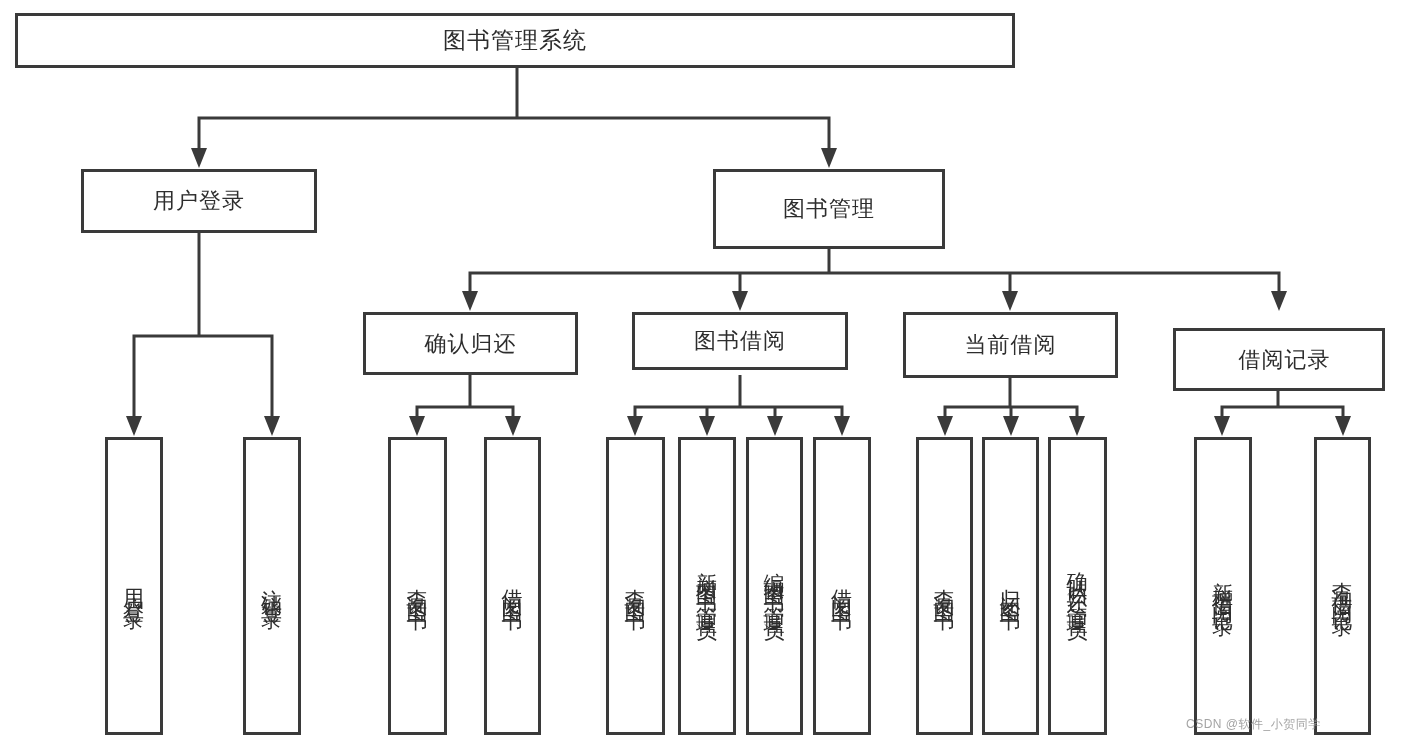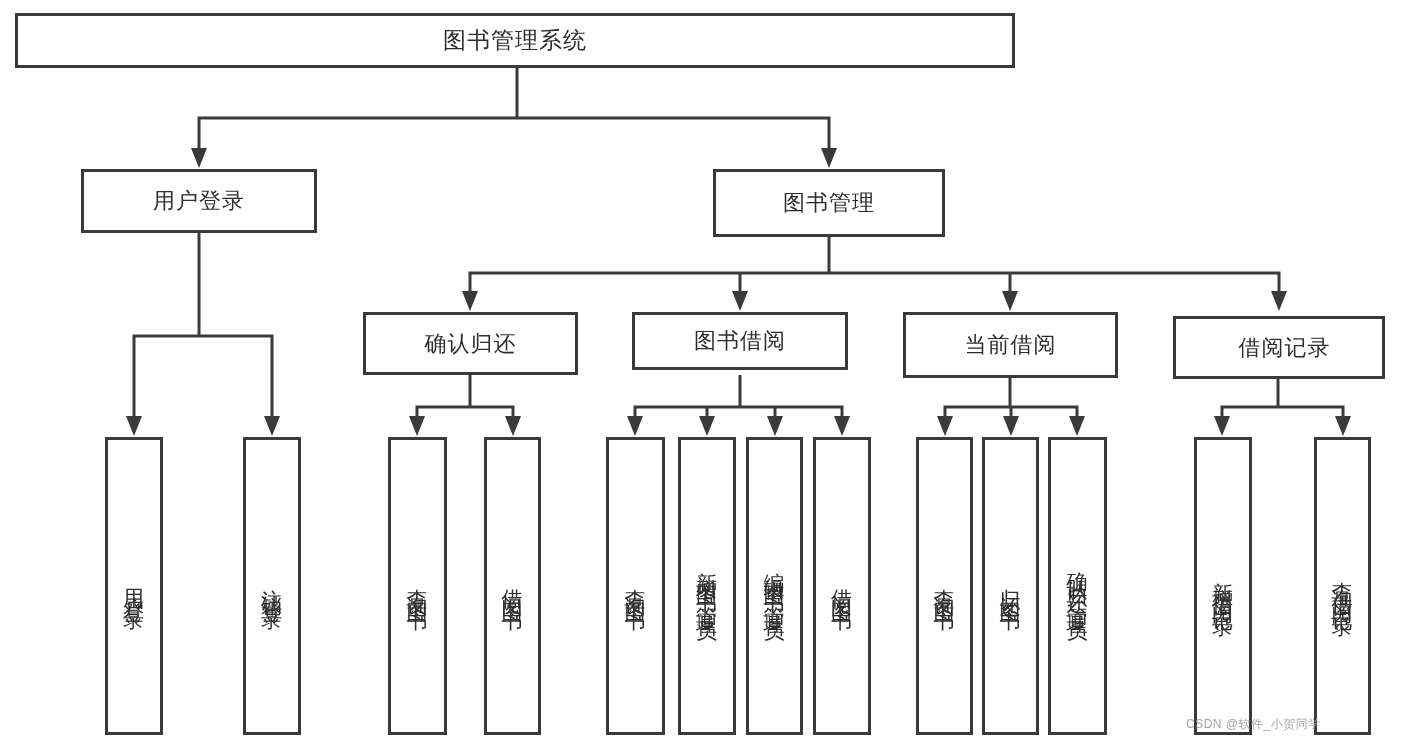--- a/index.html
+++ b/index.html
@@ -48,34 +48,34 @@
              M1214,416 h16 l-8,20 z M1335,416 h16 l-8,20 z"></path>
   </svg>
 
   <div class="box" style="left:15px;top:13px;width:1000px;height:55px;">
     <span class="h-text root-text">图书管理系统</span>
   </div>
 
   <div class="box" style="left:81px;top:169px;width:236px;height:64px;">
     <span class="h-text">用户登录</span>
   </div>
-  <div class="box" style="left:713px;top:169px;width:232px;height:68px;">
+  <div class="box" style="left:713px;top:169px;width:232px;height:80px;">
     <span class="h-text">图书管理</span>
   </div>
 
   <div class="box" style="left:363px;top:312px;width:215px;height:63px;">
     <span class="h-text">确认归还</span>
   </div>
   <div class="box" style="left:632px;top:312px;width:216px;height:58px;">
     <span class="h-text">图书借阅</span>
   </div>
   <div class="box" style="left:903px;top:312px;width:215px;height:66px;">
     <span class="h-text">当前借阅</span>
   </div>
-  <div class="box" style="left:1173px;top:316px;width:212px;height:63px;padding-left:11px;">
+  <div class="box" style="left:1173px;top:328px;width:212px;height:63px;padding-left:11px;">
     <span class="h-text">借阅记录</span>
   </div>
 
   <div class="box leaf" style="left:105px;top:437px;width:58px;height:298px;">
     <span class="v-text">用户登录</span>
   </div>
   <div class="box leaf" style="left:243px;top:437px;width:58px;height:298px;">
     <span class="v-text">注销登录</span>
   </div>
   <div class="box leaf" style="left:388px;top:437px;width:59px;height:298px;">

